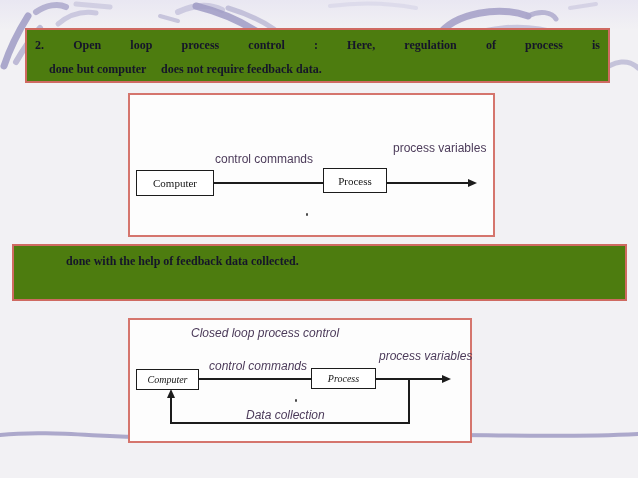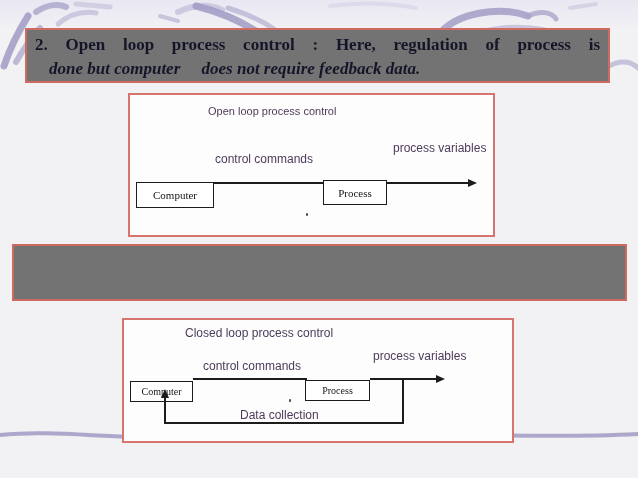--- a/index.html
+++ b/index.html
@@ -12,47 +12,47 @@
     position:absolute;left:0;top:0;width:638px;height:30px;
     background:linear-gradient(#e9e7f2,#f2f1f4);
   }
   .decor{position:absolute;left:0;pointer-events:none;}
   .decor-top{top:0;}
   .decor-bottom{top:424px;}
 
   
   .textbox{
     position:absolute;box-sizing:border-box;
-    background:#737373;border:2px solid #cf6a61;
-    color:#15152a;font-weight:bold;font-size:17px;line-height:24px;
+    background:#4d7c0f;border:2px solid #cf6a61;
+    color:#15152a;font-weight:bold;font-size:12px;line-height:24px;
     padding:3px 8px;z-index:3;
   }
   .textbox-2{left:25px;top:28px;width:585px;height:55px;}
   .textbox-3{left:12px;top:244px;width:615px;height:57px;}
   .tline{white-space:nowrap;}
   .tline.just{text-align:justify;text-align-last:justify;}
-  .tline.cont2{padding-left:14px;font-style:italic;}
+  .tline.cont2{padding-left:14px;}
   .tline.cont3{padding-left:44px;}
 
   
   .panel{
     position:absolute;box-sizing:border-box;background:#fdfdfd;
     border:2px solid #d5756d;z-index:2;
   }
   .panel-open{left:128px;top:93px;width:367px;height:144px;}
-  .panel-closed{left:122px;top:318px;width:392px;height:125px;}
+  .panel-closed{left:128px;top:318px;width:344px;height:125px;font-style:italic;}
 
   .dlabel{
     position:absolute;font-family:"Liberation Sans",sans-serif;
     font-size:12px;color:#4c3b5a;white-space:nowrap;
   }
   .node{
     position:absolute;box-sizing:border-box;background:#ffffff;
     border:1.5px solid #1c1c1c;display:flex;align-items:center;justify-content:center;
-    font-family:"Liberation Serif",serif;color:#141414;margin-top:12px;
+    font-family:"Liberation Serif",serif;color:#141414;
   }
   .hline{position:absolute;height:2px;background:#1c1c1c;}
   .vline{position:absolute;width:2px;background:#1c1c1c;}
   .arr-r{position:absolute;width:0;height:0;
     border-top:4px solid transparent;border-bottom:4px solid transparent;
     border-left:9px solid #1c1c1c;}
   .arr-u{position:absolute;width:0;height:0;
     border-left:4px solid transparent;border-right:4px solid transparent;
     border-bottom:9px solid #1c1c1c;}
   .dot{position:absolute;width:2px;height:3px;background:#4a4a4a;border-radius:1px;}
@@ -85,37 +85,37 @@
 <svg class="decor decor-bottom" width="638" height="30" viewBox="0 0 638 30">
   <path d="M0,11 C60,5 120,17 190,12 C260,7 320,13 390,11 C470,9 540,15 638,10" fill="none" stroke="#a4a0c7" stroke-width="4" stroke-linecap="round" opacity="0.9"></path>
 </svg>
 
 <div class="textbox textbox-2">
   <div class="tline just">2. Open loop process control : Here, regulation of process is</div>
   <div class="tline cont2">done but computer &nbsp;&nbsp;&nbsp;&nbsp;does not require feedback data.</div>
 </div>
 
 <div class="panel panel-open">
-  <div class="dlabel" style="left:78px;top:10px;font-size:11px;">Open loop process control</div>
   <div class="dlabel" style="left:263px;top:46px;">process variables</div>
   <div class="dlabel" style="left:85px;top:57px;">control commands</div>
 
   <div class="node" style="left:6px;top:75px;width:78px;height:26px;font-size:11px;">
     <span>Computer</span>
   </div>
   <div class="hline" style="left:84px;top:87px;width:110px;"></div>
   <div class="node" style="left:193px;top:73px;width:64px;height:25px;font-size:11px;">
     <span>Process</span>
   </div>
   <div class="hline" style="left:257px;top:87px;width:83px;"></div>
   <div class="arr-r" style="left:338px;top:84px;"></div>
   <div class="dot" style="left:176px;top:118px;"></div>
 </div>
 
 <div class="textbox textbox-3">
+  <div class="tline cont3">done with the help of feedback data collected.</div>
 </div>
 
 <div class="panel panel-closed">
   <div class="dlabel" style="left:61px;top:6px;">Closed loop process control</div>
   <div class="dlabel" style="left:249px;top:29px;">process variables</div>
   <div class="dlabel" style="left:79px;top:39px;">control commands</div>
 
   <div class="node" style="left:6px;top:49px;width:63px;height:21px;font-size:10px;">
     <span>Computer</span>
   </div>

